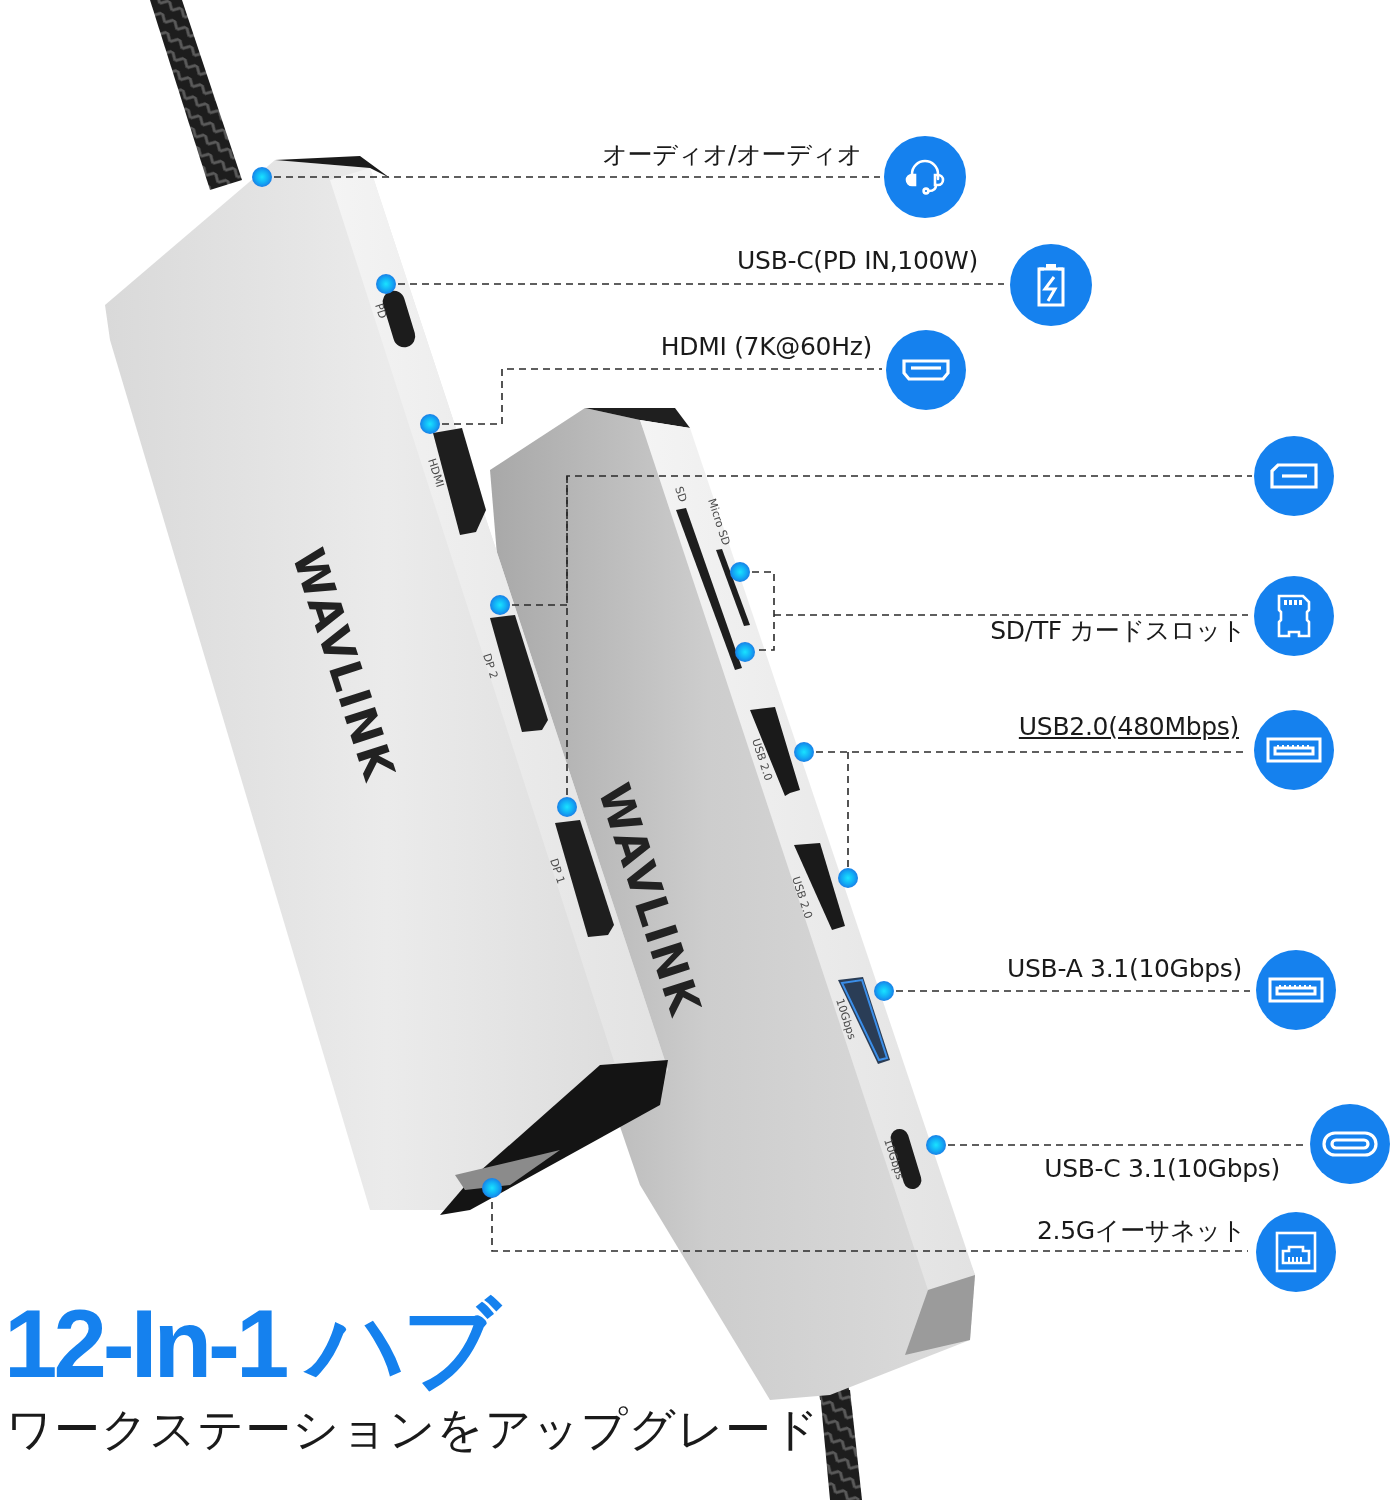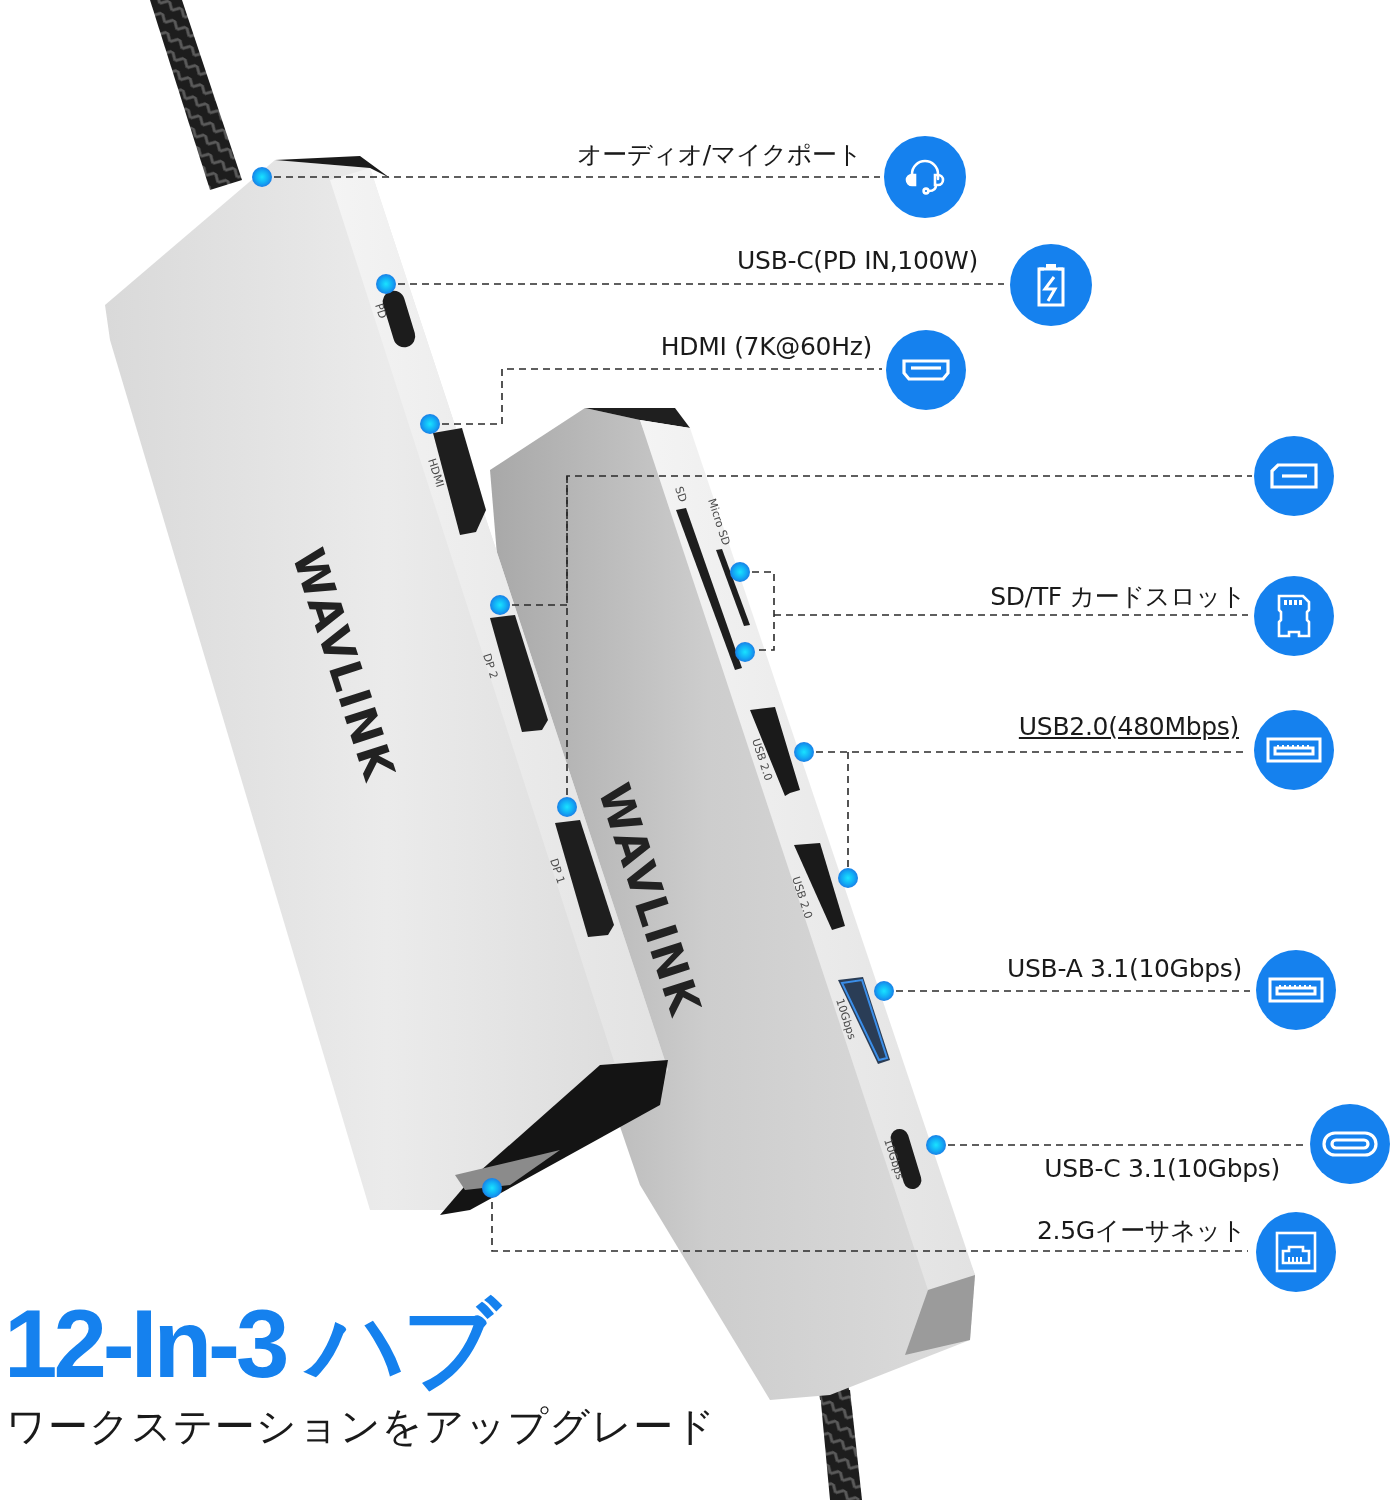--- a/index.html
+++ b/index.html
@@ -12,21 +12,21 @@
     white-space: nowrap; text-align: right; letter-spacing: -0.3px;
     font-family: "DejaVu Sans", sans-serif; }
   .icon-circle { position: absolute; border-radius: 50%; background: #1581ee;
     display: flex; align-items: center; justify-content: center; }
   .icon-circle svg { display: block; }
 
   .hero-title { position: absolute; left: 4px; top: 1296px; color: #1581ee;
     font-size: 96px; font-weight: bold; letter-spacing: -4px; line-height: 1;
     font-family: "Liberation Sans", sans-serif; }
   .hero-sub { position: absolute; left: 6px; top: 1406px; color: #1a1a1a;
-    font-size: 40px; font-weight: 300; letter-spacing: 1px; line-height: 1;
+    font-size: 46px; font-weight: 300; letter-spacing: 1px; line-height: 1;
     font-family: "DejaVu Sans", sans-serif; }
 
   .port-label { font-family: "DejaVu Sans", sans-serif; fill: #4a4a4a; font-size: 11px; }
   .brand { font-family: "DejaVu Sans", sans-serif; font-weight: bold; fill: #222; font-size: 44px; letter-spacing: 2px; }
 </style>
 </head>
 <body>
 
 <div id="stage">
 
@@ -167,24 +167,24 @@
       <circle cx="740" cy="572" r="10" fill="url(#dot)"></circle>
       <circle cx="745" cy="652" r="10" fill="url(#dot)"></circle>
       <circle cx="804" cy="752" r="10" fill="url(#dot)"></circle>
       <circle cx="848" cy="878" r="10" fill="url(#dot)"></circle>
       <circle cx="884" cy="991" r="10" fill="url(#dot)"></circle>
       <circle cx="936" cy="1145" r="10" fill="url(#dot)"></circle>
       <circle cx="492" cy="1188" r="10" fill="url(#dot)"></circle>
     </g>
   </svg>
 
-  <div class="callout-label" style="right:532px; top:138px;">オーディオ/マイクポート</div>
+  <div class="callout-label" style="right:532px; top:138px;">オーディオ/オーディオ</div>
   <div class="callout-label" style="right:416px; top:246px;">USB-C(PD IN,100W)</div>
   <div class="callout-label" style="right:522px; top:332px;">HDMI (7K@60Hz)</div>
-  <div class="callout-label" style="right:148px; top:580px;text-align:right;">SD/TF カードスロット</div>
+  <div class="callout-label" style="right:148px; top:614px;text-align:right;">SD/TF カードスロット</div>
   <div class="callout-label" style="right:155px; top:712px;text-decoration:underline;">USB2.0(480Mbps)</div>
   <div class="callout-label" style="right:152px; top:954px;">USB-A 3.1(10Gbps)</div>
   <div class="callout-label" style="right:114px; top:1106px;margin-top:48px;">USB-C 3.1(10Gbps)</div>
   <div class="callout-label" style="right:148px; top:1214px;margin-left:16px;">2.5Gイーサネット</div>
 
   <div class="icon-circle" style="left:884px; top:136px; width:82px; height:82px;">
     <svg width="44" height="44" viewBox="0 0 44 44" fill="none" stroke="#fff" stroke-width="2.6" stroke-linecap="round">
       <path d="M9 24 V19 A13 13 0 0 1 35 19 V24"></path>
       <path d="M9 20 H12 V30 H9 A3 3 0 0 1 9 20 Z" fill="#fff"></path>
       <path d="M32 20 H35 A3 3 0 0 1 35 30 H32 Z"></path>
@@ -250,15 +250,15 @@
   </div>
 
   <div class="icon-circle" style="left:1256px; top:1212px; width:80px; height:80px;">
     <svg width="46" height="46" viewBox="0 0 46 46" fill="none" stroke="#fff" stroke-width="2.6">
       <rect x="4" y="4" width="38" height="38"></rect>
       <path d="M10 34 V22 H16 V18 H30 V22 H36 V34 Z"></path>
       <path d="M16 28 V33 M20 28 V33 M24 28 V33 M28 28 V33" stroke-width="2"></path>
     </svg>
   </div>
 
-  <div class="hero-title">12-In-3 ハブ</div>
+  <div class="hero-title">12-In-1 ハブ</div>
   <div class="hero-sub">ワークステーションをアップグレード</div>
 </div>
 
 </body></html>

